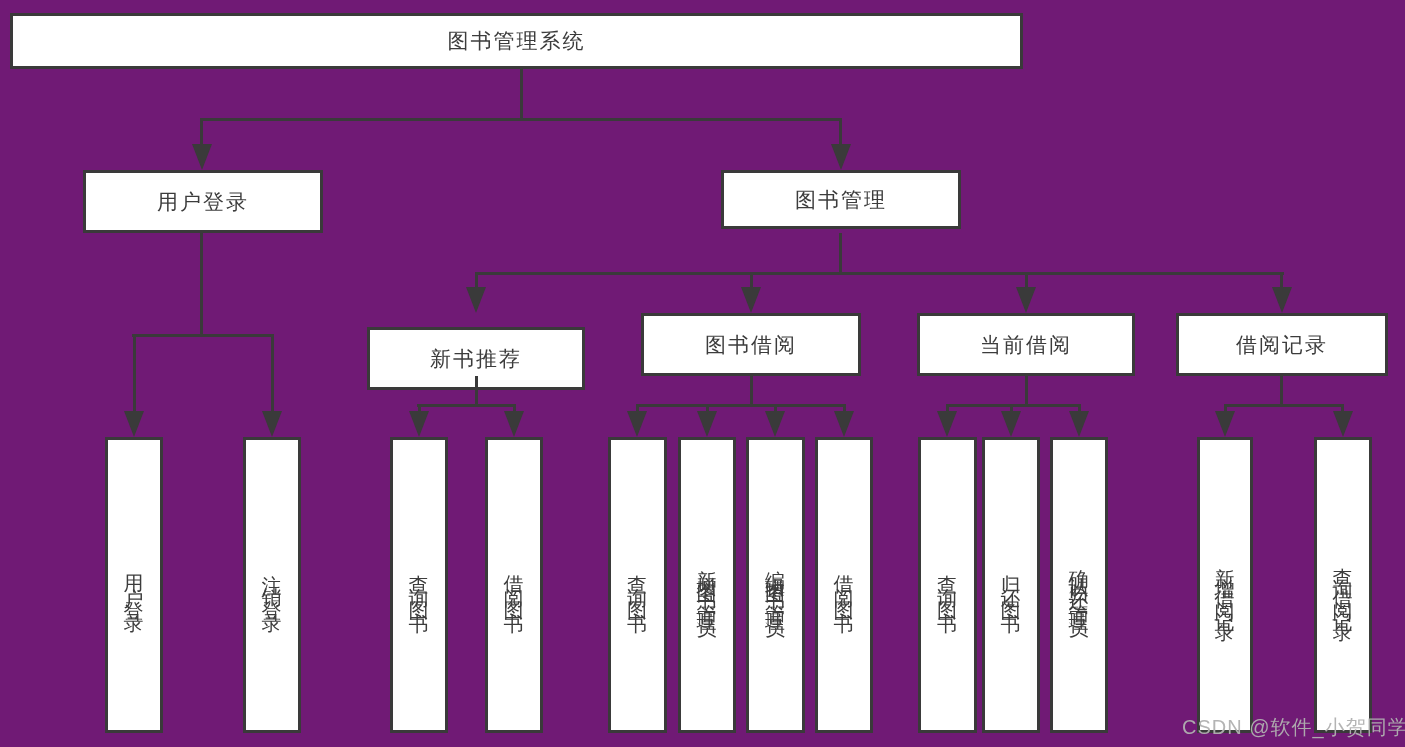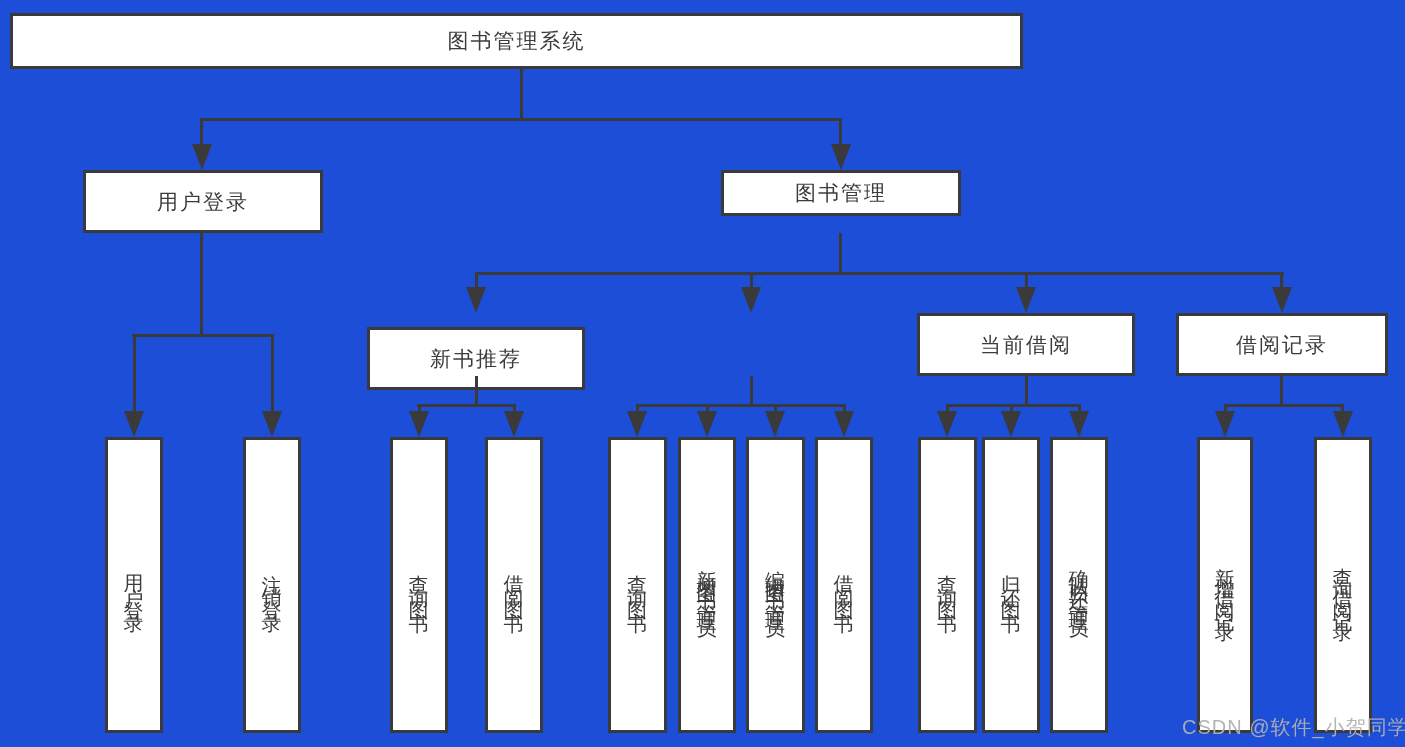--- a/index.html
+++ b/index.html
@@ -5,21 +5,21 @@
   html, body {
     margin: 0;
     padding: 0;
     background: #ffffff;
     font-family: "Liberation Sans", "DejaVu Sans", sans-serif;
   }
   .canvas {
     position: relative;
     width: 1405px;
     height: 747px;
-    background: #1d4ed8;
+    background: #701a75;
     overflow: hidden;
   }
   
   .node {
     position: absolute;
     box-sizing: border-box;
     background: #ffffff;
     border: 3px solid #3a3a3a;
     display: flex;
     align-items: center;
@@ -80,21 +80,21 @@
   <div class="vl" style="left:520px; top:69px;  height:51px;"></div>
   <div class="hl" style="left:201px; top:118px; width:641px;"></div>
   <div class="vl" style="left:200px; top:118px; height:33px;"></div>
   <div class="ar" style="left:192px; top:144px;"></div>
   <div class="vl" style="left:839px; top:118px; height:33px;"></div>
   <div class="ar" style="left:831px; top:144px;"></div>
 
   <div class="node hnode" style="left:83px; top:170px; width:240px; height:63px;">
     <span>用户登录</span>
   </div>
-  <div class="node hnode" style="left:721px; top:170px; width:240px; height:46px;">
+  <div class="node hnode" style="left:721px; top:170px; width:240px; height:59px;">
     <span>图书管理</span>
   </div>
 
   <div class="vl" style="left:200px; top:233px; height:103px;"></div>
   <div class="hl" style="left:132px; top:334px; width:142px;"></div>
   <div class="vl" style="left:133px; top:334px; height:81px;"></div>
   <div class="ar" style="left:124px; top:411px;"></div>
   <div class="vl" style="left:271px; top:334px; height:81px;"></div>
   <div class="ar" style="left:262px; top:411px;"></div>
 
@@ -105,20 +105,23 @@
   <div class="vl" style="left:750px;  top:272px; height:21px;"></div>
   <div class="ar" style="left:741px;  top:287px;"></div>
   <div class="vl" style="left:1025px; top:272px; height:21px;"></div>
   <div class="ar" style="left:1016px; top:287px;"></div>
   <div class="vl" style="left:1280px; top:272px; height:21px;"></div>
   <div class="ar" style="left:1272px; top:287px;"></div>
 
   <div class="node hnode" style="left:367px; top:327px; width:218px; height:63px;">
     <span>新书推荐</span>
   </div>
+  <div class="node hnode" style="left:641px; top:313px; width:220px; height:63px;">
+    <span>图书借阅</span>
+  </div>
   <div class="node hnode" style="left:1176px; top:313px; width:212px; height:63px;">
     <span>借阅记录</span>
   </div>
   <div class="node hnode" style="left:917px; top:313px; width:218px; height:63px;">
     <span>当前借阅</span>
   </div>
 
   <div class="vl" style="left:475px; top:376px; height:30px;"></div>
   <div class="hl" style="left:417px; top:404px; width:99px;"></div>
   <div class="vl" style="left:418px; top:404px; height:12px;"></div>

